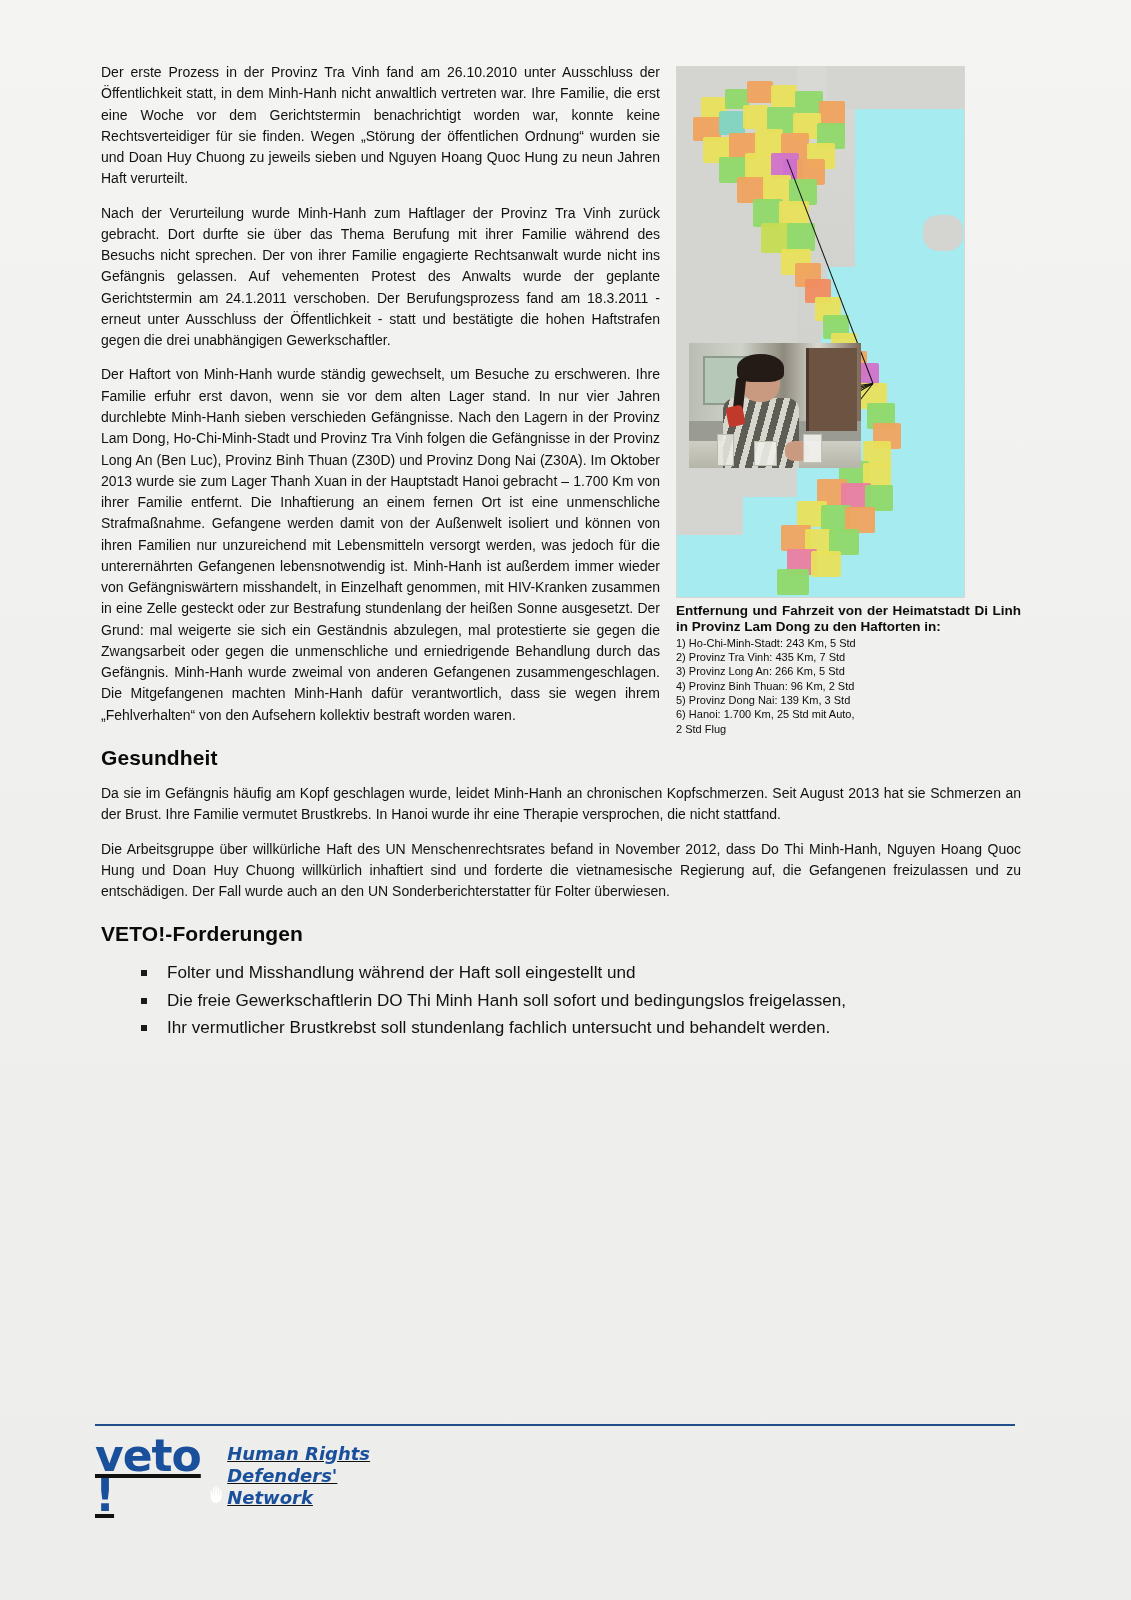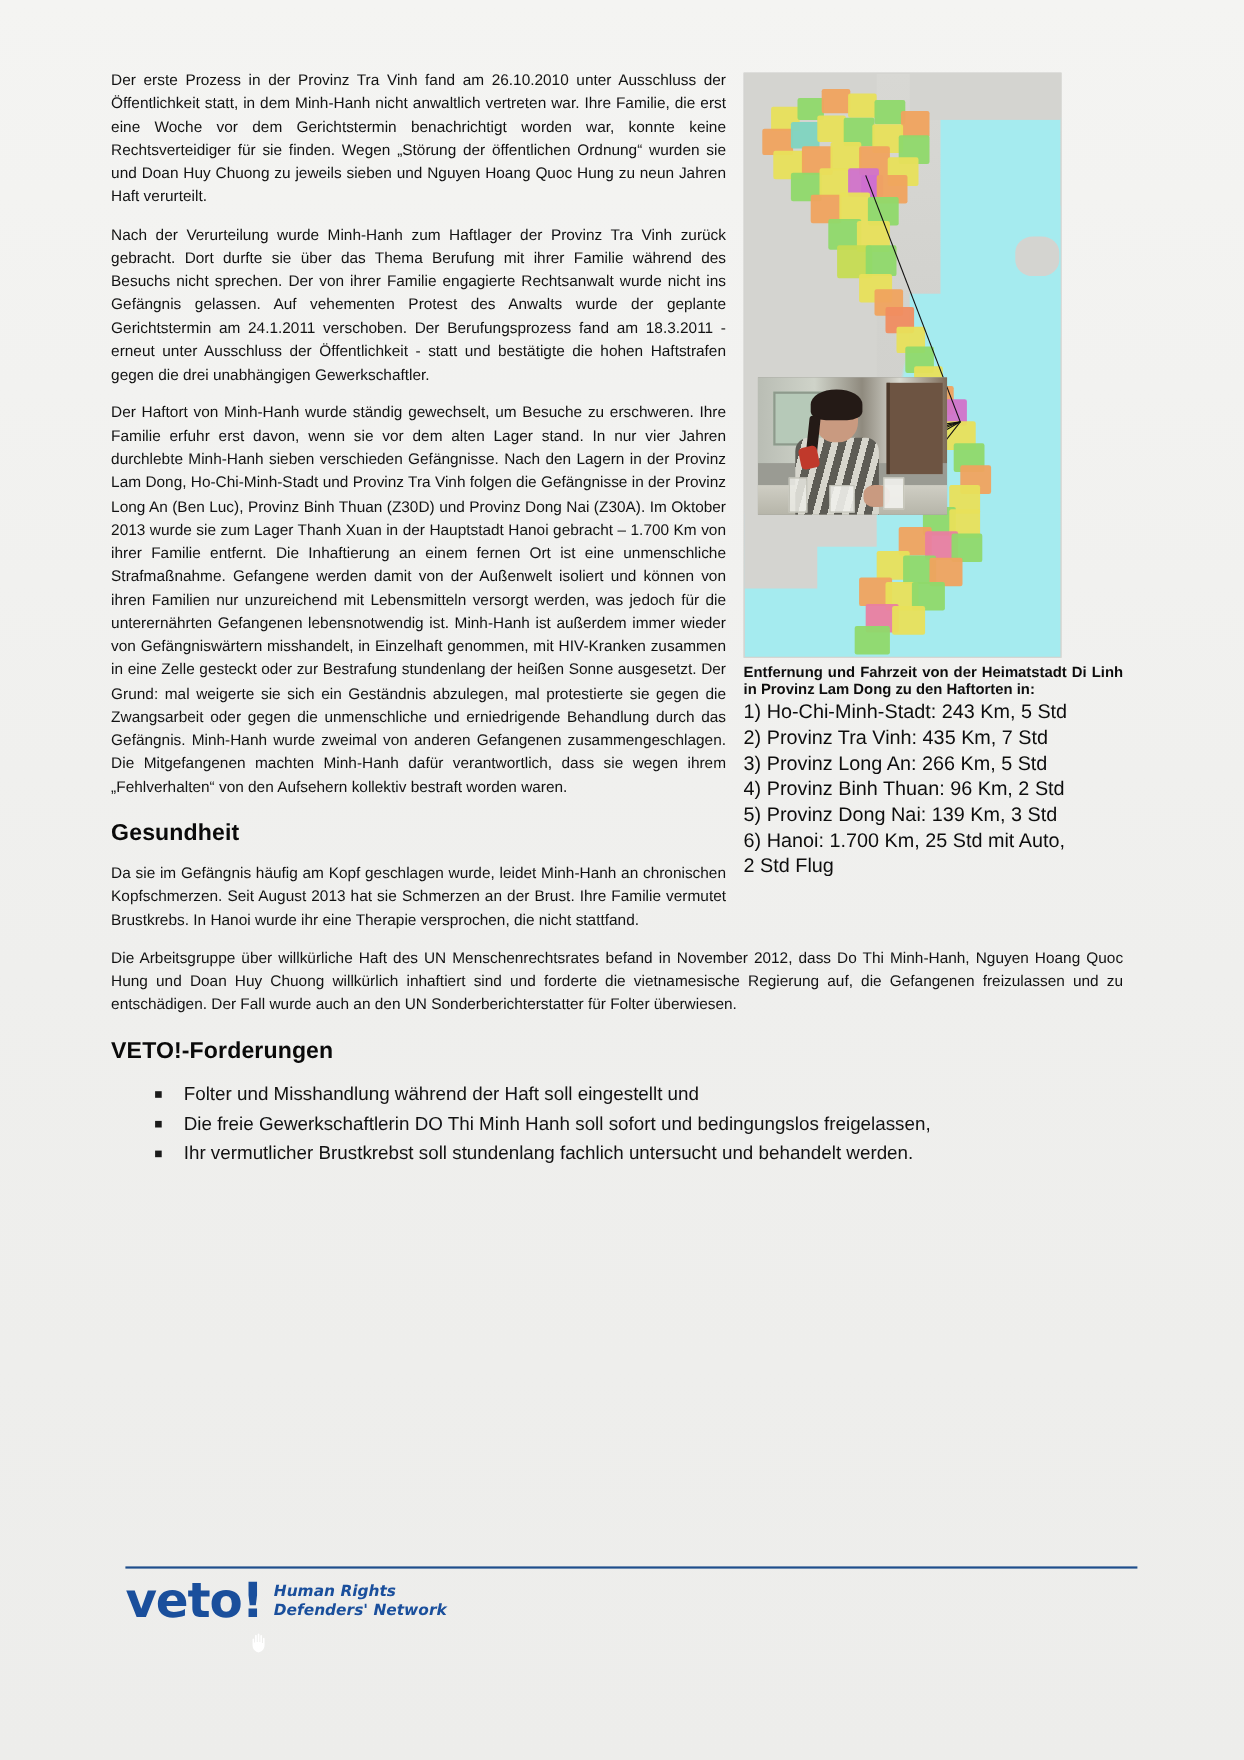--- a/index.html
+++ b/index.html
@@ -107,21 +107,21 @@
     font-weight: bold;
     line-height: 1.18;
     text-align: justify;
     margin-top: 5px;
     color: #0d0d0d;
   }
   .caption-list {
     margin: 1px 0 0 0;
     padding: 0;
     list-style: none;
-    font-size: 18px;
+    font-size: 11px;
     line-height: 1.30;
     color: #0d0d0d;
   }
   .caption-list li { white-space: nowrap; }
   .caption-cont { display: block; text-align: left; }
 
   
   p.body {
     font-size: 14px;
     line-height: 1.52;
@@ -156,23 +156,24 @@
     position: absolute;
     left: 2px;
     top: 11px;
     width: 6px; height: 6px;
     background: #1a1a1a;
   }
 
   
   .footer {
     position: absolute;
-    left: 114px;
+    left: 95px;
     top: 1424px;
     width: 920px;
+    text-decoration: underline;
   }
   .footer-rule {
     height: 2px;
     background: #1f4e8c;
     margin-bottom: 6px;
   }
   .footer-inner {
     display: flex;
     align-items: flex-start;
   }
@@ -194,21 +195,21 @@
   }
   .logo-o-wrap { position: relative; display: inline-block; }
   .logo-hand {
     position: absolute;
     left: 5px; top: 12px;
     width: 22px; height: 22px;
   }
   .logo-tag {
     margin-left: 10px;
     font-family: "DejaVu Sans", sans-serif;
-    font-size: 14px;
+    font-size: 18px;
     font-weight: bold;
     font-style: italic;
     color: #1a4f9c;
     line-height: 1.22;
   }
   .footer-text {
     flex: 1;
     padding-top: 3px;
     color: #1b3f7a;
     font-family: "DejaVu Sans", sans-serif;

